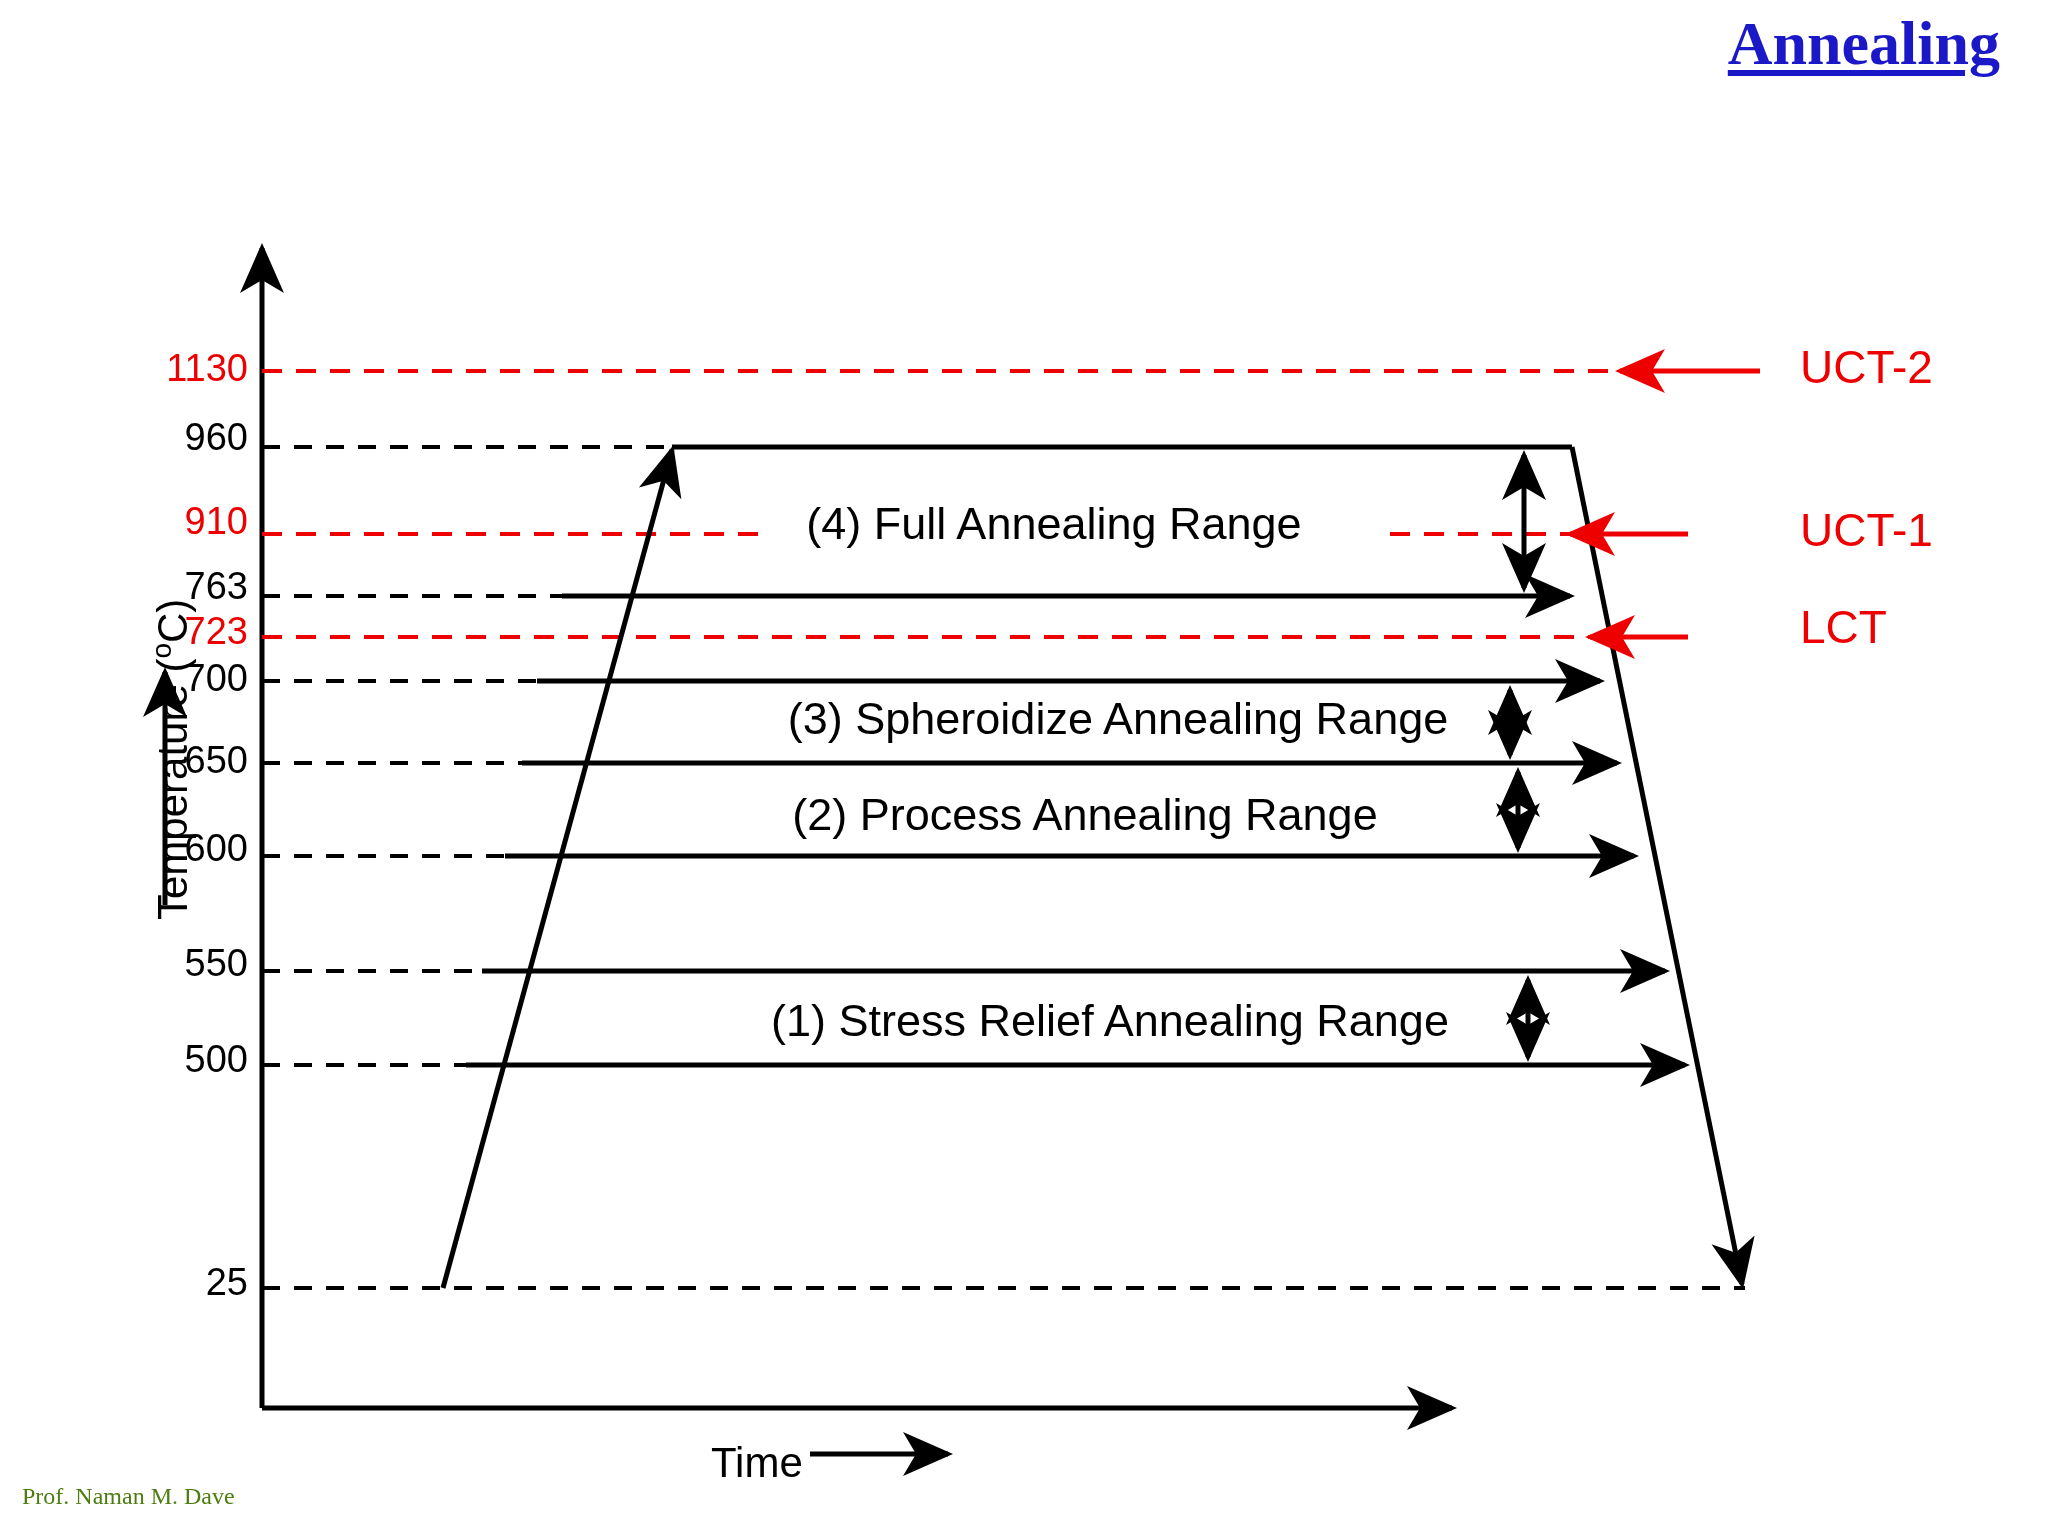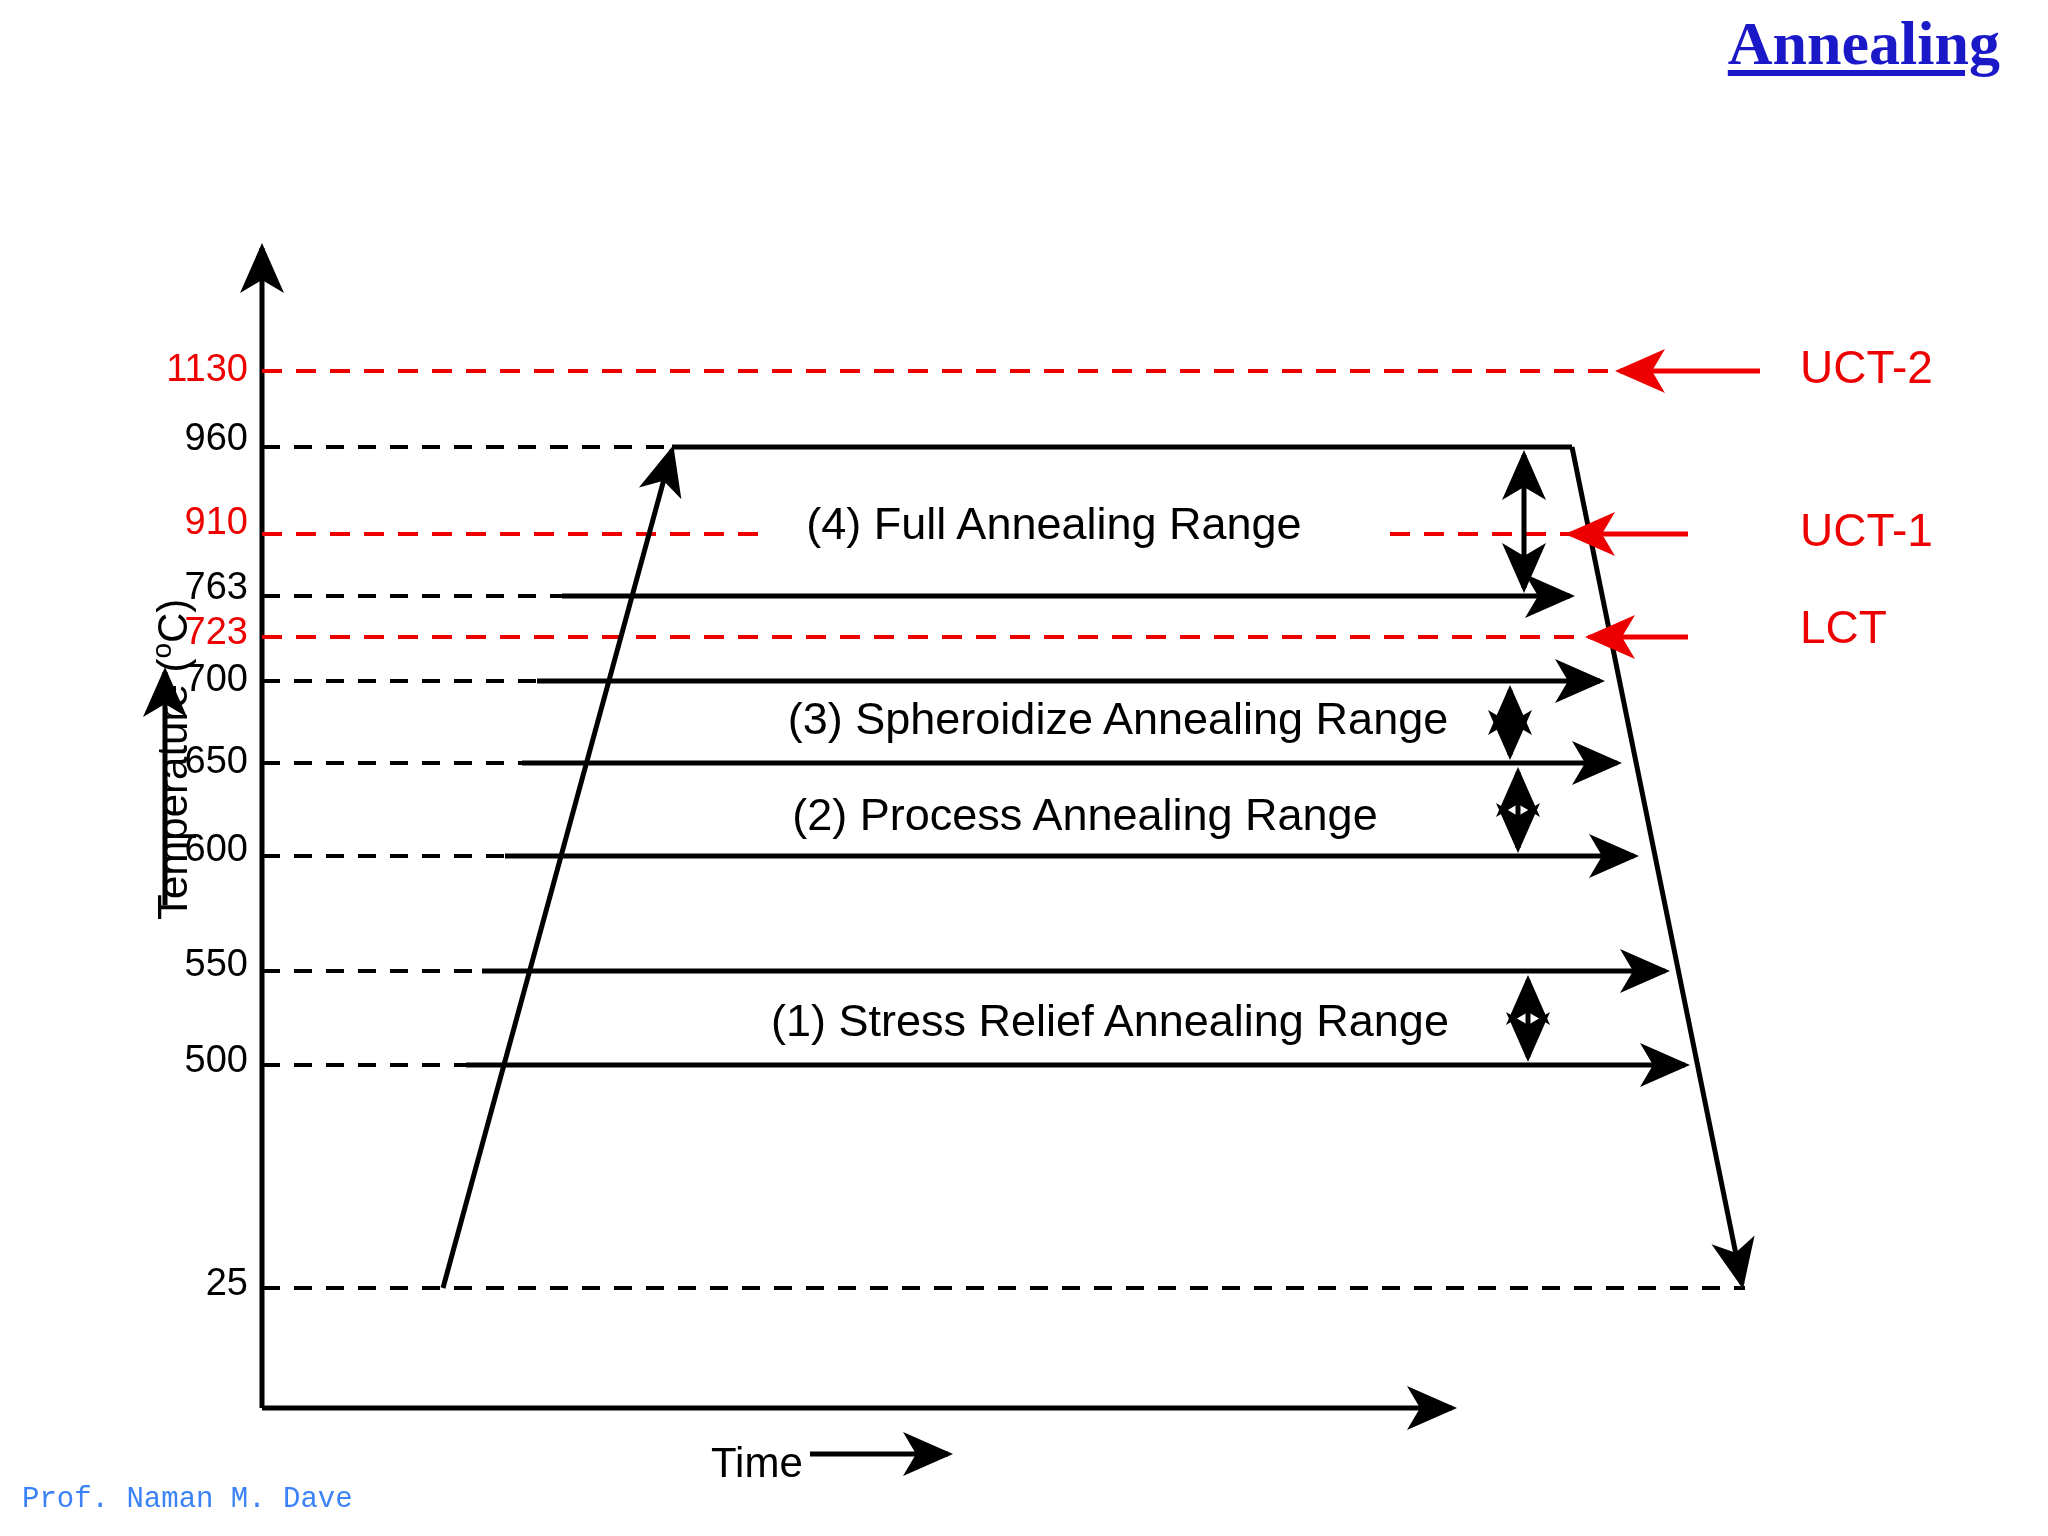--- a/index.html
+++ b/index.html
@@ -31,23 +31,23 @@
     text-decoration: underline;
     text-decoration-thickness: 6px;
     text-underline-offset: 6px;
     letter-spacing: 0px;
     white-space: nowrap;
   }
   .footer {
     position: absolute;
     left: 22px;
     top: 1483px;
-    font-family: Liberation Mono, monospace;
-    font-size: 29px;
-    color: #3b82f6;
+    font-family: Liberation Serif, serif;
+    font-size: 24px;
+    color: #4d7c0f;
     white-space: nowrap;
   }
   svg.diagram {
     position: absolute;
     left: 0; top: 0;
     width: 2048px;
     height: 1536px;
   }
   .tick-label {
     font-family: "Liberation Sans", sans-serif;

